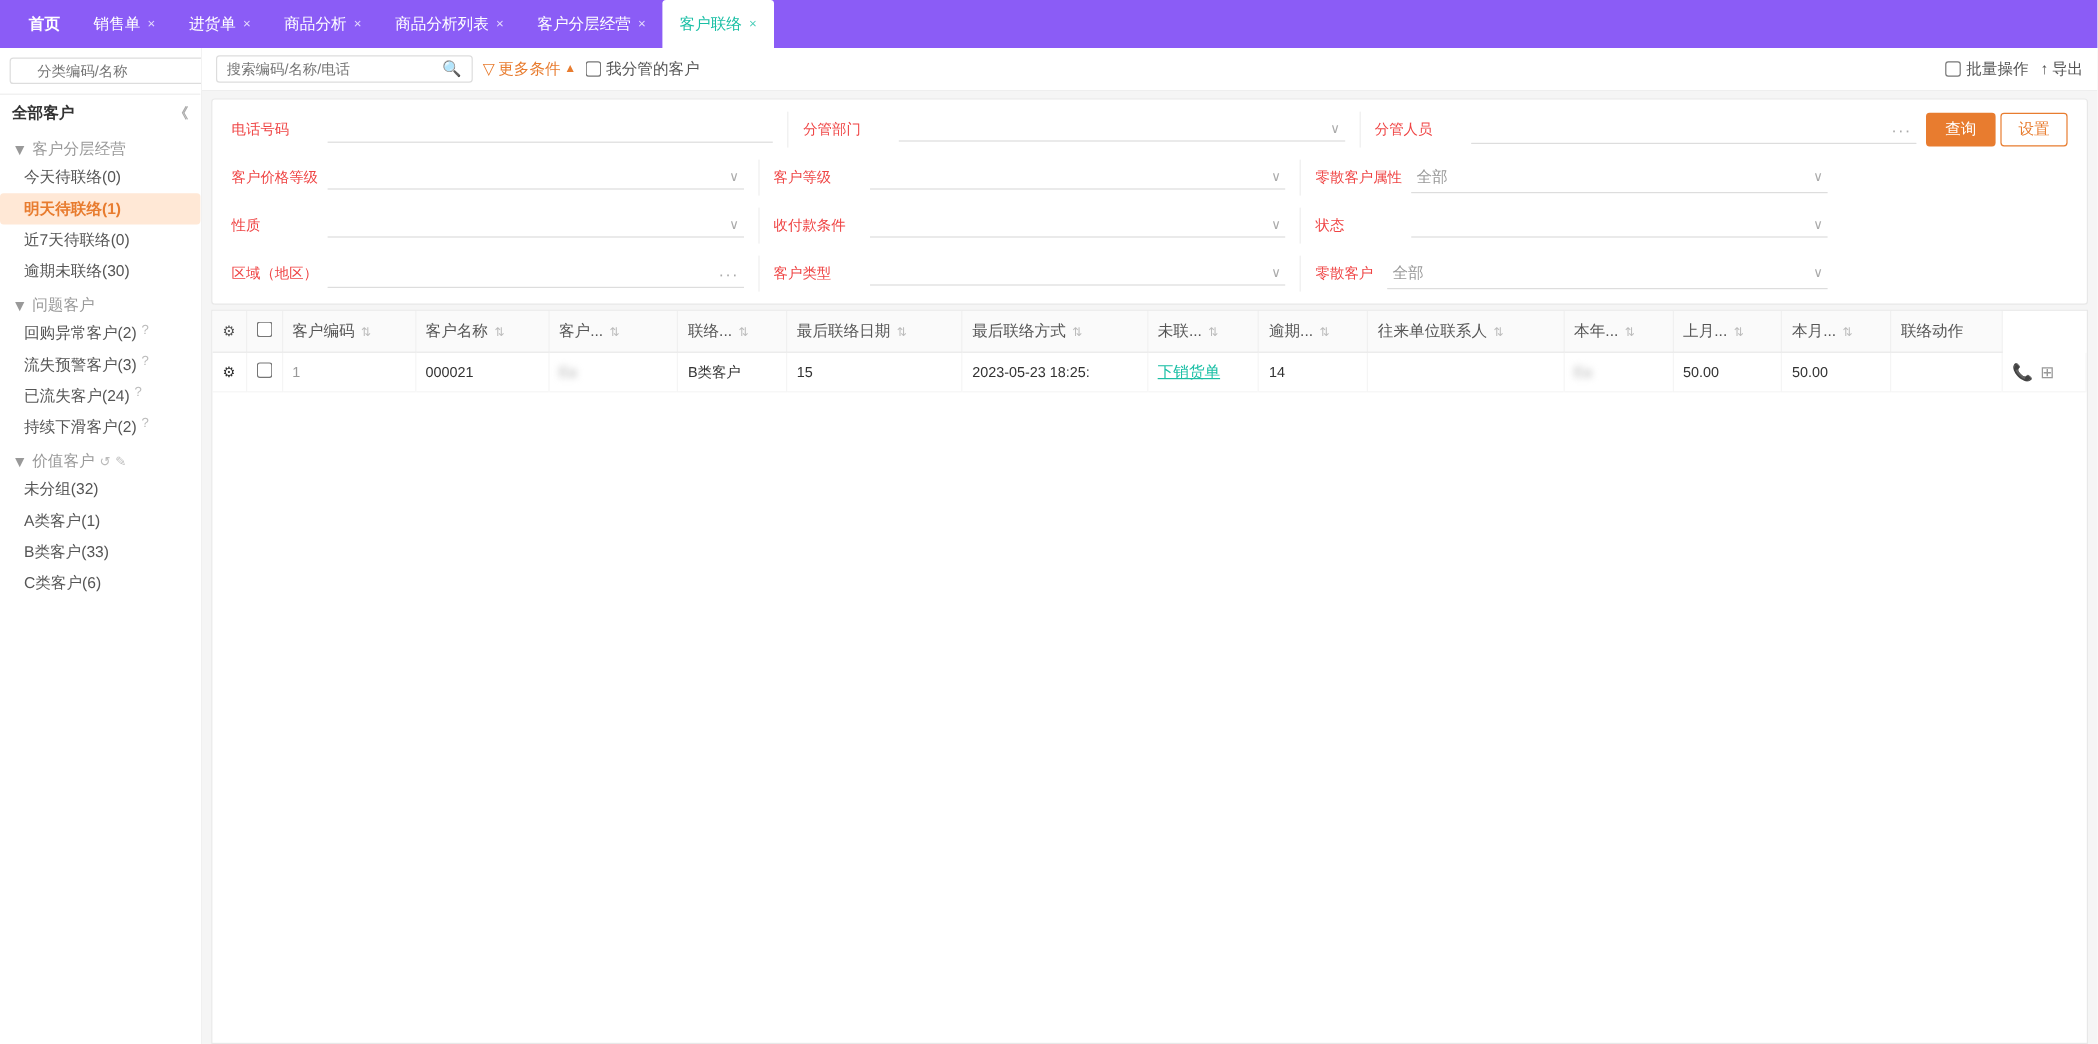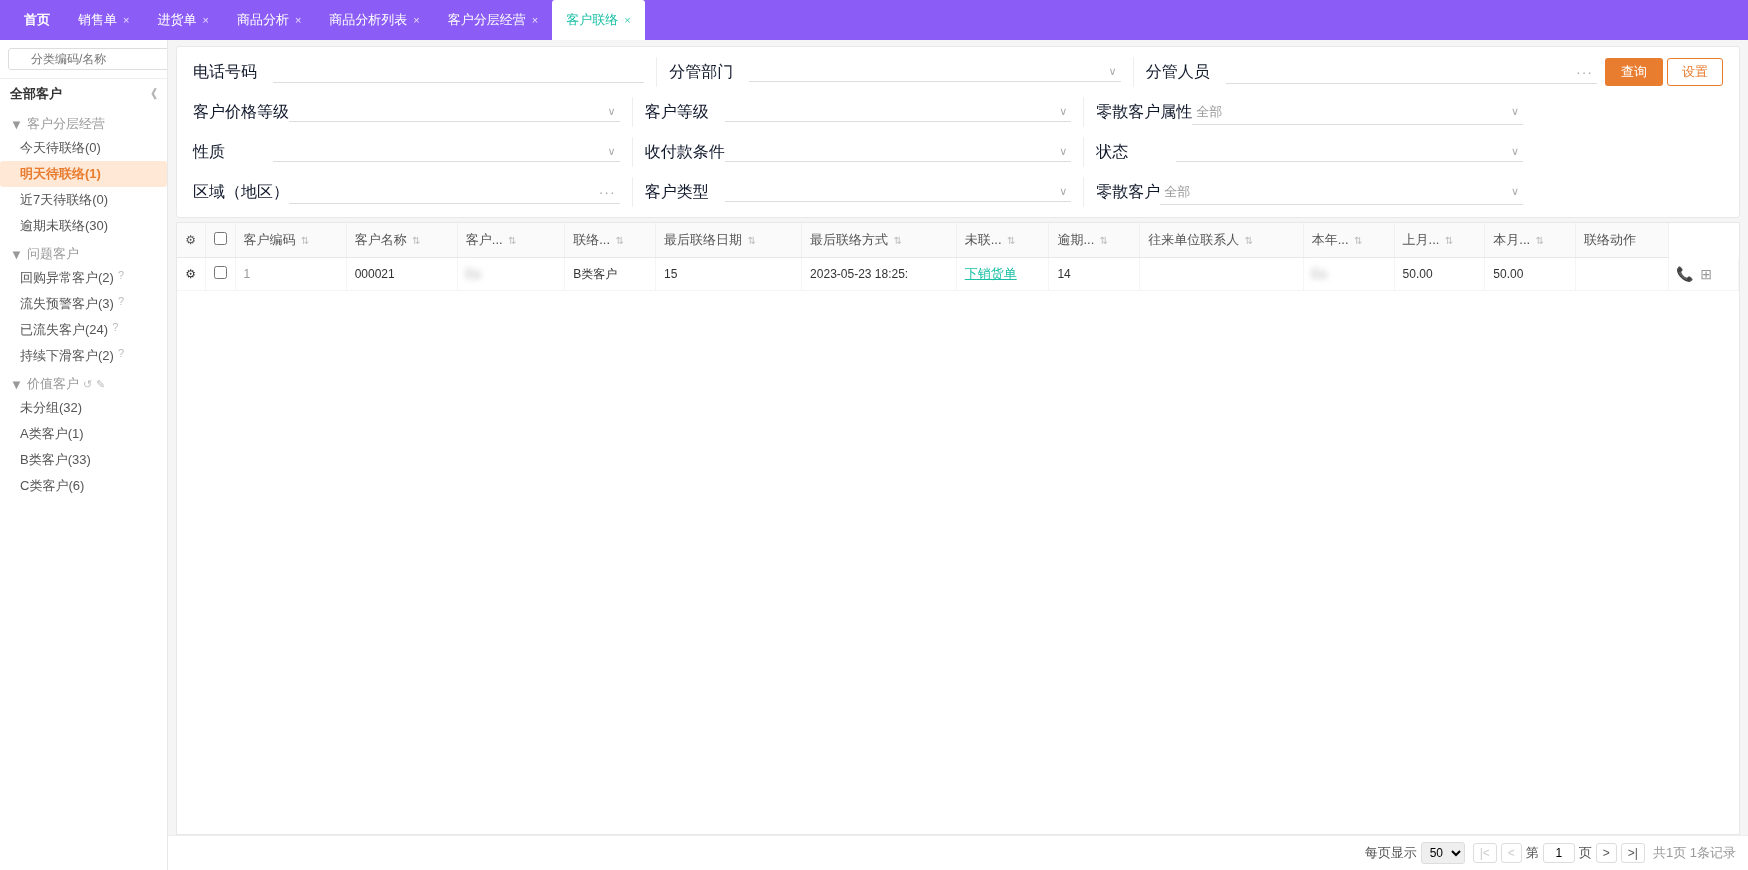--- a/index.html
+++ b/index.html
@@ -42,21 +42,21 @@
     .my-customers input[type=checkbox] { cursor: pointer; }
     .toolbar-right { margin-left: auto; display: flex; align-items: center; gap: 10px; }
     .batch-op { display: flex; align-items: center; gap: 3px; color: #555; font-size: 12px; cursor: pointer; }
     .export-btn { display: flex; align-items: center; gap: 3px; color: #555; font-size: 12px; cursor: pointer; }
 
     
     .filter-panel { background: #fff; border: 1px solid #e8e8e8; margin: 6px 8px 4px; border-radius: 3px; padding: 10px 16px; }
     .filter-row { display: flex; align-items: center; gap: 0; margin-bottom: 10px; }
     .filter-row:last-child { margin-bottom: 0; }
     .filter-field { display: flex; align-items: center; flex: 1; min-width: 0; }
-    .filter-label { color: #0f172a; font-size: 16px; white-space: nowrap; min-width: 80px; }
+    .filter-label { color: #ef4444; font-size: 12px; white-space: nowrap; min-width: 80px; }
     .filter-input { flex: 1; border: none; border-bottom: 1px solid #ddd; outline: none; padding: 3px 4px; font-size: 12px; color: #333; background: transparent; }
     .filter-select { flex: 1; display: flex; align-items: center; border-bottom: 1px solid #ddd; padding: 3px 4px; cursor: pointer; font-size: 12px; color: #999; }
     .filter-select .sel-arrow { margin-left: auto; color: #aaa; font-size: 11px; }
     .filter-select .sel-dots { margin-left: auto; color: #aaa; font-size: 14px; letter-spacing: 1px; }
     .filter-divider { width: 1px; height: 30px; background: #eee; margin: 0 12px; }
     .query-btn { background: #e87c2f; color: #fff; border: none; border-radius: 3px; padding: 5px 16px; cursor: pointer; font-size: 13px; margin-left: 8px; }
     .settings-btn { background: #fff; color: #e87c2f; border: 1px solid #e87c2f; border-radius: 3px; padding: 4px 14px; cursor: pointer; font-size: 13px; margin-left: 4px; }
 
     
     .table-area { flex: 1; overflow: auto; margin: 0 8px; background: #fff; border: 1px solid #e8e8e8; }
@@ -187,20 +187,45 @@
     <div class="sidebar-item">
       <span>B类客户(33)</span>
     </div>
     <div class="sidebar-item">
       <span>C类客户(6)</span>
     </div>
   </aside>
 
   <div class="content-area">
 
+    <div class="toolbar">
+      <div class="search-box">
+        <input type="text" style="width: 180px;" placeholder="搜索编码/名称/电话">
+        <span class="search-icon-btn">🔍</span>
+      </div>
+      <div class="filter-btn">
+        <span>▽</span>
+        <span>更多条件</span>
+        <span class="arrow-up">▲</span>
+      </div>
+      <div class="my-customers">
+        <input type="checkbox" style="">
+        <span>我分管的客户</span>
+      </div>
+      <div class="toolbar-right">
+        <div class="batch-op">
+          <input type="checkbox" style="margin-right: 2px;">
+          <span>批量操作</span>
+        </div>
+        <div class="export-btn">
+          <span style="font-size:13px;">↑</span>
+          <span>导出</span>
+        </div>
+      </div>
+    </div>
 
     <div class="filter-panel">
 
       <div class="filter-row">
         <div class="filter-field">
           <span class="filter-label">电话号码</span>
           <input class="filter-input" style="flex: 1 1 0%;" type="text">
         </div>
         <div class="filter-divider"></div>
         <div class="filter-field">
@@ -346,33 +371,15 @@
       <div class="action-icons">
         <span class="action-icon">📞</span>
         <span class="action-icon">⊞</span>
       </div>
     </td>
   </tr>
           </tbody>
       </table>
     </div>
 
-    <div class="footer">
-      <div class="footer-page-size">
-        <span>每页显示</span>
-        <select>
-          <option>50</option>
-        </select>
-      </div>
-      <div class="footer-nav">
-        <button disabled="">|&lt;</button>
-        <button disabled="">&lt;</button>
-        <span>第</span>
-        <input class="footer-page-input" type="text" value="1" style="">
-        <span>页</span>
-        <button>&gt;</button>
-        <button>&gt;|</button>
-      </div>
-      <span class="footer-total">共1页 1条记录</span>
-    </div>
 
   </div>
 </div>
 
 </body></html>

